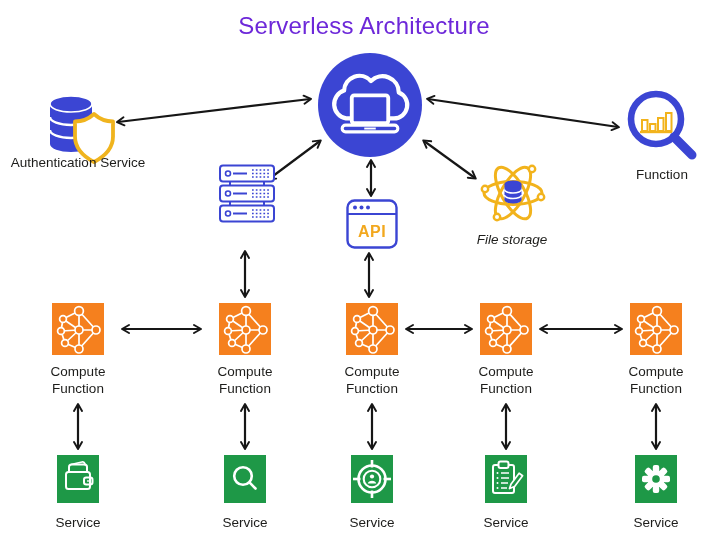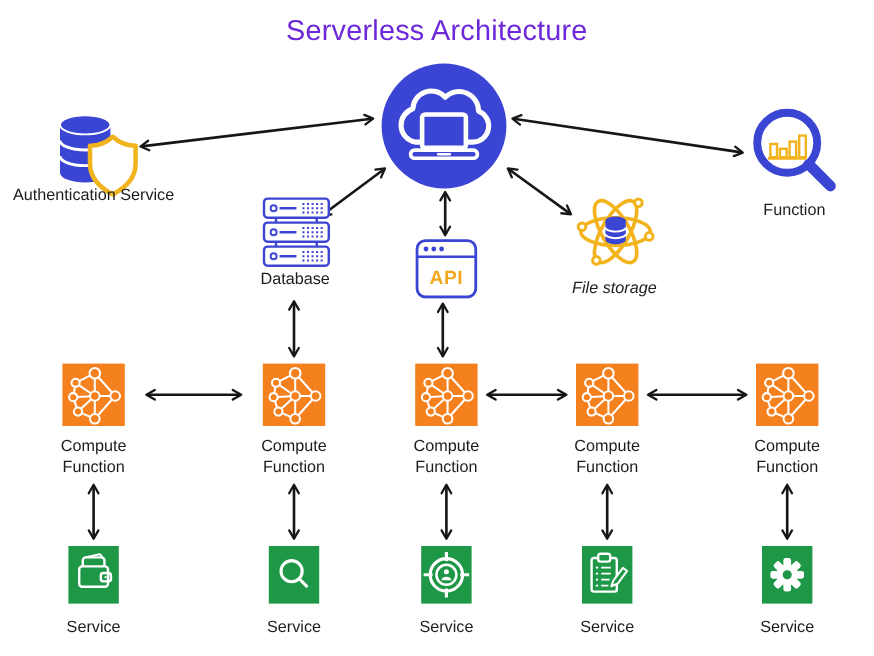--- a/index.html
+++ b/index.html
@@ -109,21 +109,20 @@
           <line x1="34" y1="26" x2="52" y2="26"></line>
             <line x1="34" y1="29.5" x2="52" y2="29.5"></line>
             <line x1="34" y1="33" x2="52" y2="33"></line>
           <line x1="34" y1="46" x2="52" y2="46"></line>
             <line x1="34" y1="49.5" x2="52" y2="49.5"></line>
             <line x1="34" y1="53" x2="52" y2="53"></line>
         </g>
       </g>
     </svg>
   </div>
-  <div class="node-label" style="left:186px;top:224px;width:120px;">Database</div>
 
   <div class="abs icon" style="left:346px;top:199px;text-decoration:underline;">
     <svg width="52" height="50" viewBox="0 0 52 50" fill="none">
       <rect x="1.5" y="1.5" width="49" height="47" rx="7" fill="#fff" stroke="#3B45D3" stroke-width="2.4"></rect>
       <line x1="1.5" y1="15" x2="50.5" y2="15" stroke="#3B45D3" stroke-width="2"></line>
       <circle cx="9" cy="8.5" r="2" fill="#3B45D3"></circle>
       <circle cx="15.5" cy="8.5" r="2" fill="#3B45D3"></circle>
       <circle cx="22" cy="8.5" r="2" fill="#3B45D3"></circle>
       <text x="26" y="38" text-anchor="middle" font-family="Liberation Sans, sans-serif" font-size="16" font-weight="bold" letter-spacing="0.5" fill="#F2A81E">API</text>
     </svg>

